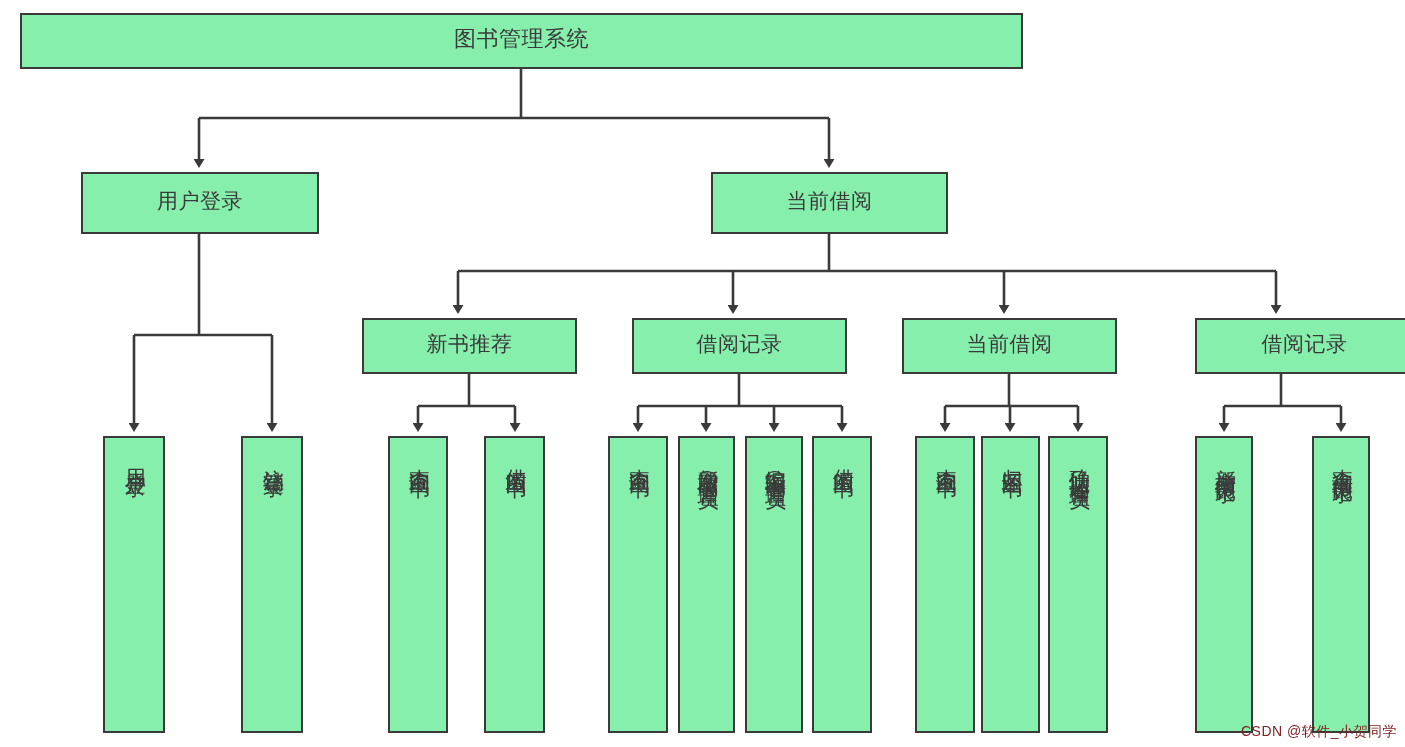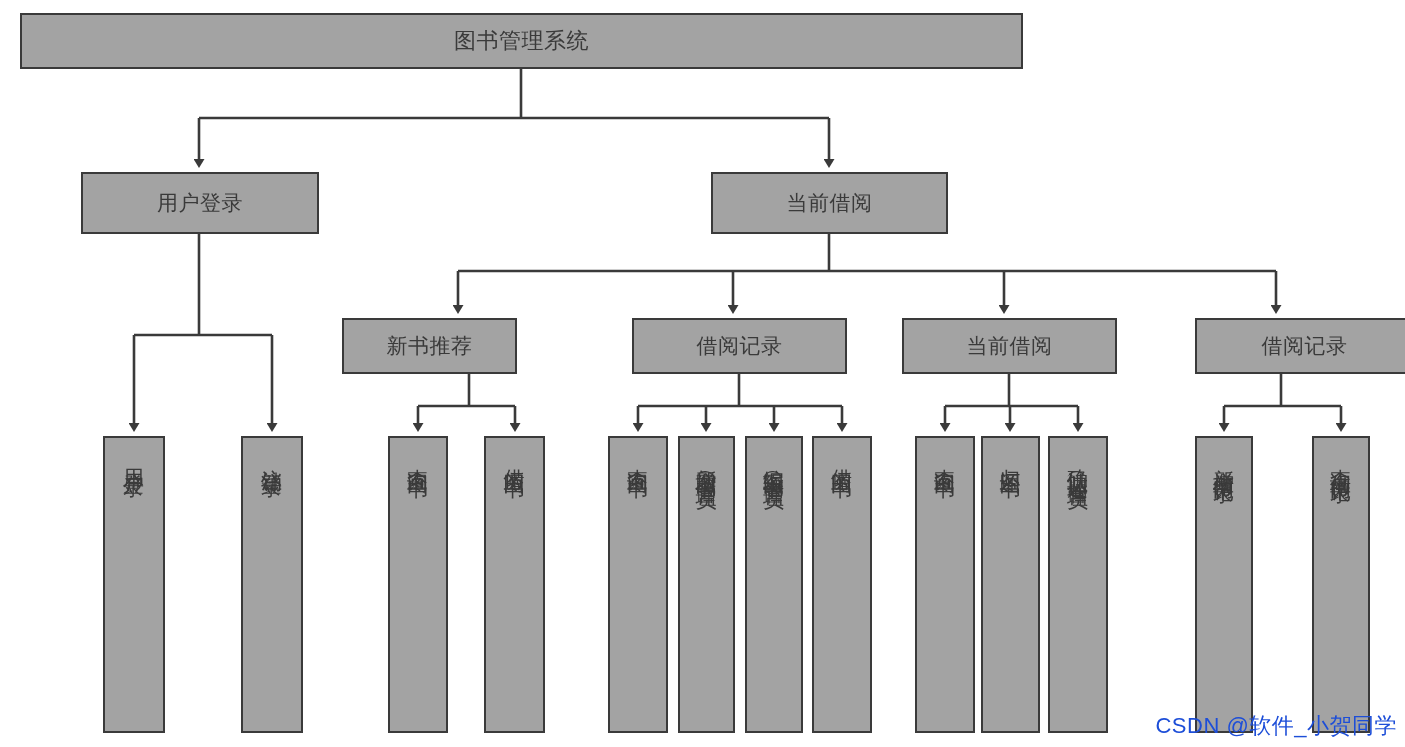--- a/index.html
+++ b/index.html
@@ -24,25 +24,26 @@
     left: 0;
     top: 0;
     width: 1405px;
     height: 747px;
     pointer-events: none;
   }
   .node {
     position: absolute;
     box-sizing: border-box;
     border: 2px solid #3a3a3a;
-    background: #a3a3a3;
+    background: #86efac;
     display: flex;
     align-items: center;
     justify-content: center;
     text-align: right;
+    font-family: Liberation Mono, monospace;
   }
   .node .label {
     font-size: 21px;
     line-height: 1.25;
     letter-spacing: 0.5px;
     color: #3a3a3a;
     white-space: nowrap;
   }
   .node.leaf {
     align-items: flex-start;
@@ -54,22 +55,22 @@
     font-size: 21px;
     letter-spacing: 3px;
     line-height: 1;
     white-space: normal;
   }
   .node.root .label { font-size: 22px; }
   .watermark {
     position: absolute;
     right: 8px;
     bottom: 6px;
-    font-size: 22px;
-    color: #1d4ed8;
+    font-size: 14px;
+    color: #7f1d1d;
     letter-spacing: 0.5px;
     white-space: nowrap;
   }
 </style>
 </head>
 <body>
 
 <div id="diagram">
 
   <svg class="connectors" viewBox="0 0 1405 747" xmlns="http://www.w3.org/2000/svg">
@@ -126,21 +127,21 @@
     <span class="label">图书管理系统</span>
   </div>
 
   <div class="node" style="left:81px; top:172px; width:238px; height:62px;">
     <span class="label">用户登录</span>
   </div>
   <div class="node" style="left:711px; top:172px; width:237px; height:62px;">
     <span class="label">当前借阅</span>
   </div>
 
-  <div class="node" style="left:342px; top:318px; width:175px; height:56px;">
+  <div class="node" style="left:362px; top:318px; width:215px; height:56px;">
     <span class="label">新书推荐</span>
   </div>
   <div class="node" style="left:632px; top:318px; width:215px; height:56px;">
     <span class="label">借阅记录</span>
   </div>
   <div class="node" style="left:902px; top:318px; width:215px; height:56px;">
     <span class="label">当前借阅</span>
   </div>
   <div class="node" style="left:1171px; top:318px; width:219px; height:56px;margin-left:24px;">
     <span class="label">借阅记录</span>

